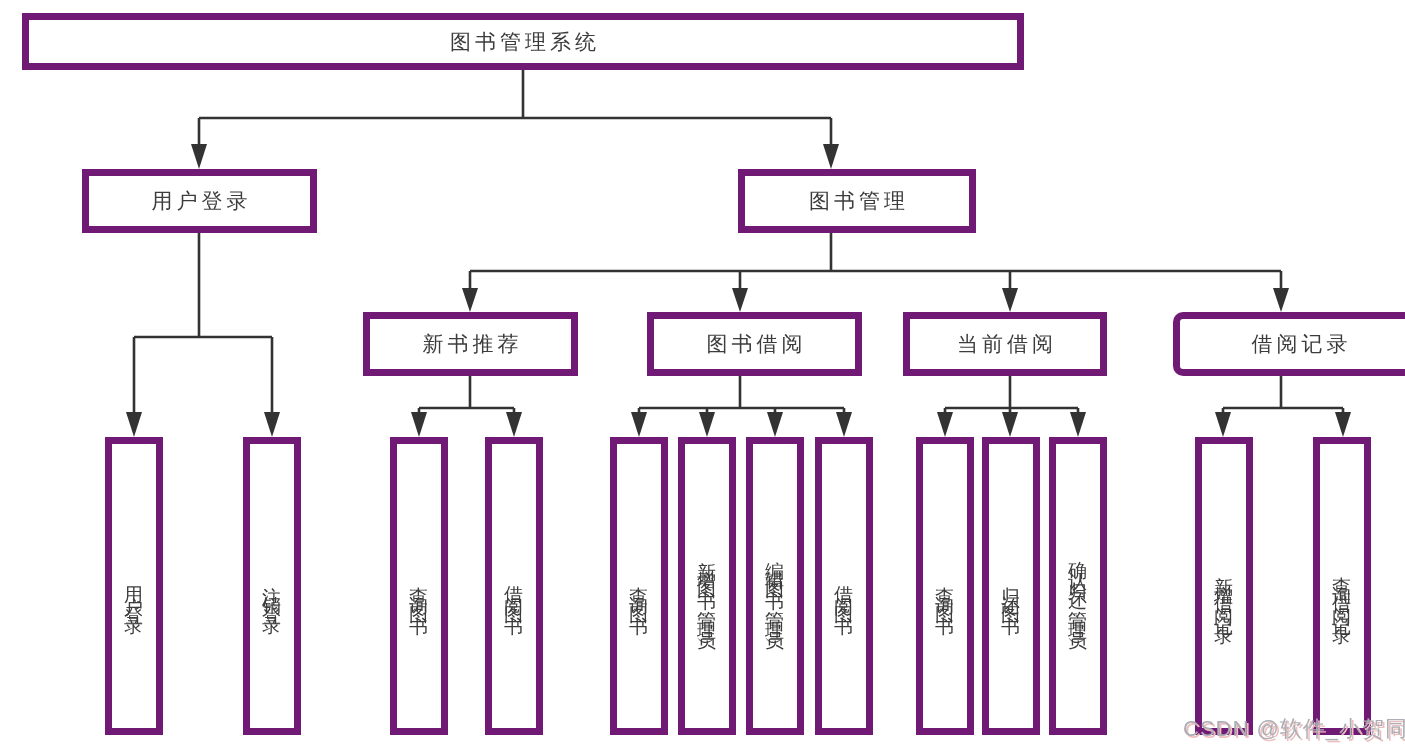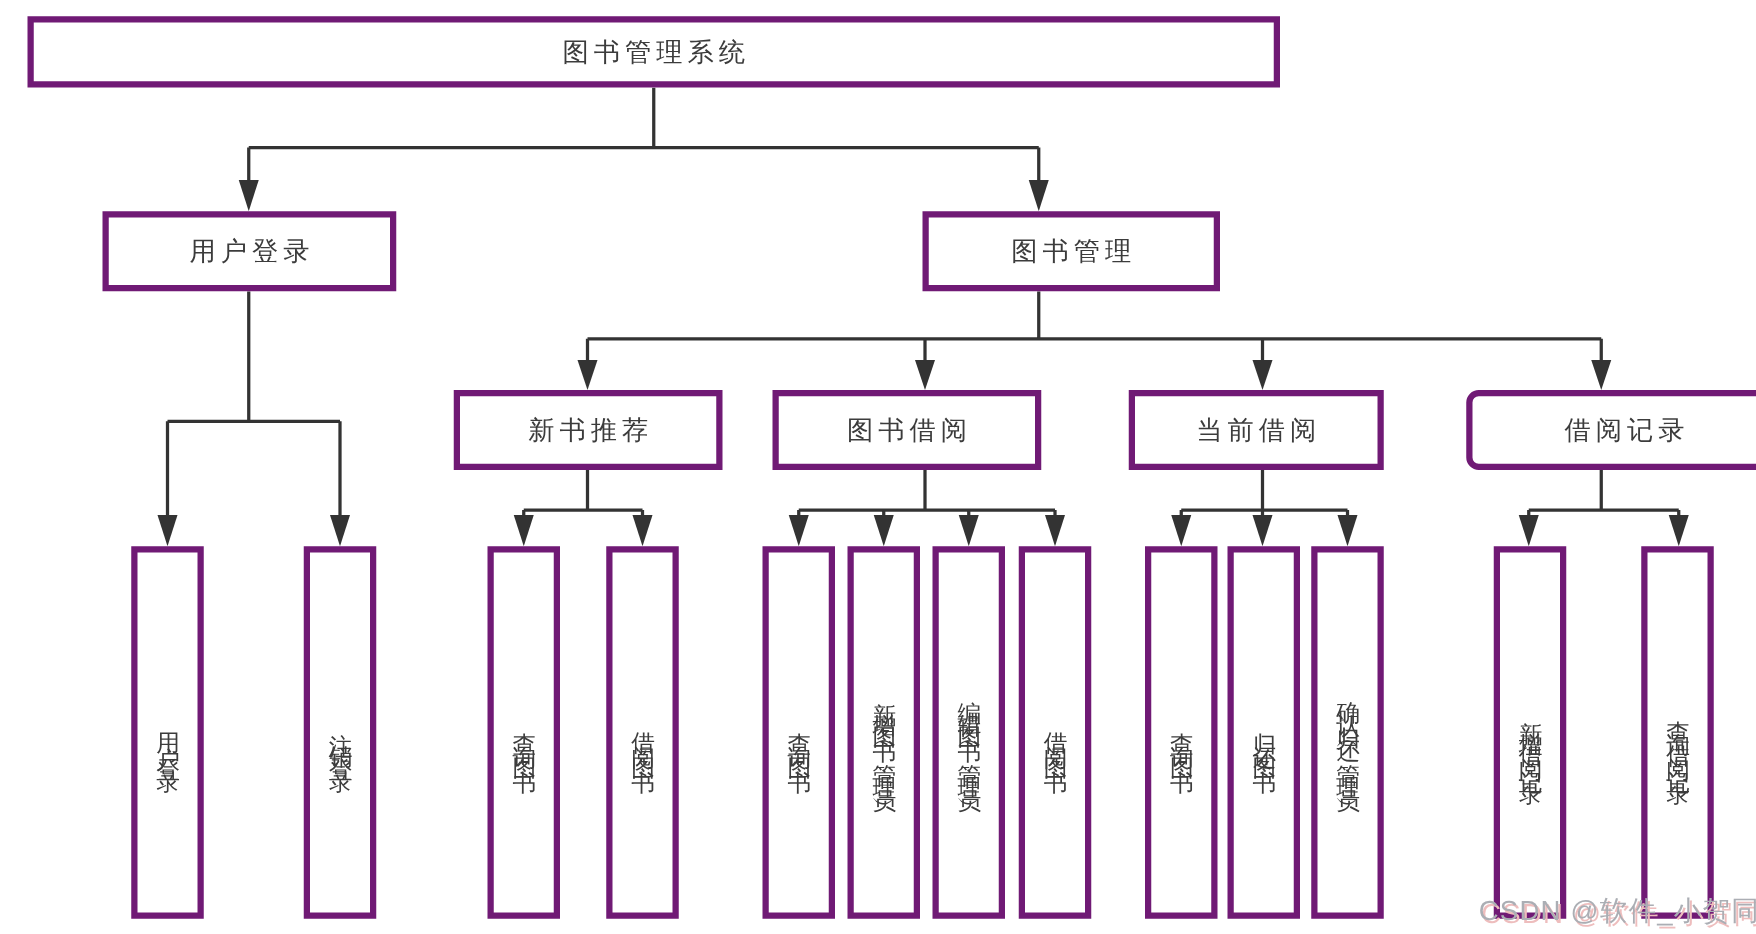--- a/index.html
+++ b/index.html
@@ -29,21 +29,21 @@
     fill: none;
   }
   #connectors polygon {
     fill: #333333;
     stroke: none;
   }
   .node {
     position: absolute;
     box-sizing: border-box;
     background: #ffffff;
-    border: 5px solid #701a75;
+    border: 7px solid #701a75;
     display: flex;
     align-items: center;
     justify-content: center;
     color: #3c3c3c;
   }
   .hbox .lbl {
     font-size: 21px;
     letter-spacing: 4px;
     text-indent: 4px; 
     white-space: nowrap;
@@ -130,21 +130,21 @@
   <div class="node hbox mid-box" style="left:82px; top:169px; width:235px;">
     <span class="lbl">用户登录</span>
   </div>
   <div class="node hbox mid-box" style="left:712px; top:169px; width:238px;margin-left:26px;">
     <span class="lbl">图书管理</span>
   </div>
 
   <div class="node hbox mid-box" style="left:363px; top:312px; width:215px;">
     <span class="lbl">新书推荐</span>
   </div>
-  <div class="node hbox mid-box" style="left:618px; top:312px; width:215px;">
+  <div class="node hbox mid-box" style="left:647px; top:312px; width:215px;">
     <span class="lbl">图书借阅</span>
   </div>
   <div class="node hbox mid-box" style="left:903px; top:312px; width:204px;">
     <span class="lbl">当前借阅</span>
   </div>
   <div class="node hbox mid-box" style="left:1173px; top:312px; width:253px;border-radius:10px;">
     <span class="lbl">借阅记录</span>
   </div>
 
   <div class="node vbox" style="left:105px;">

